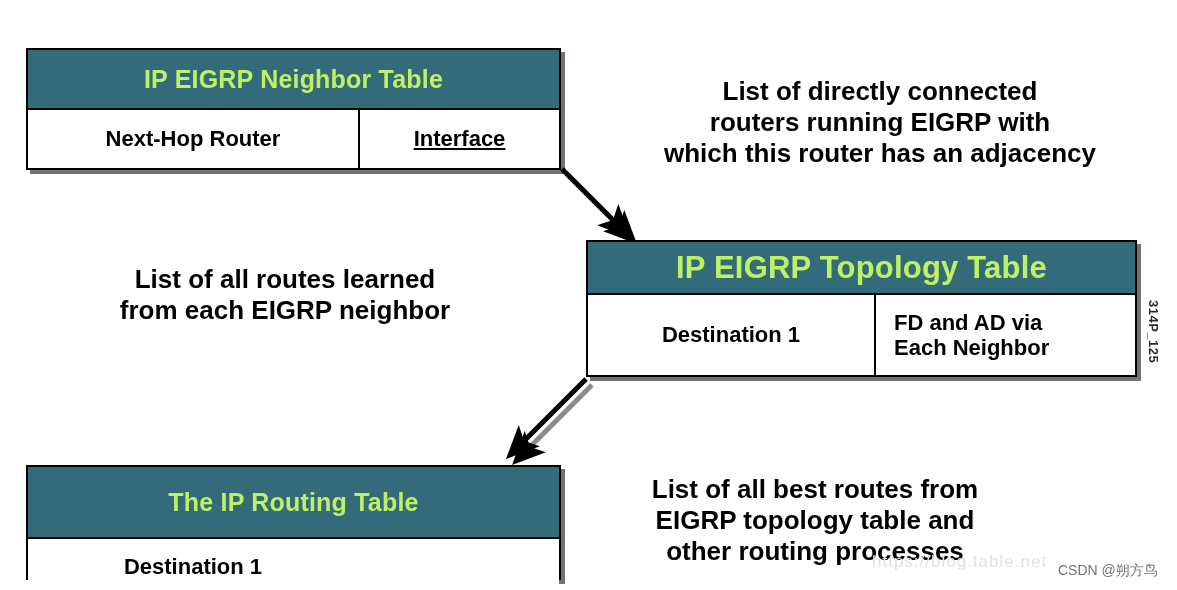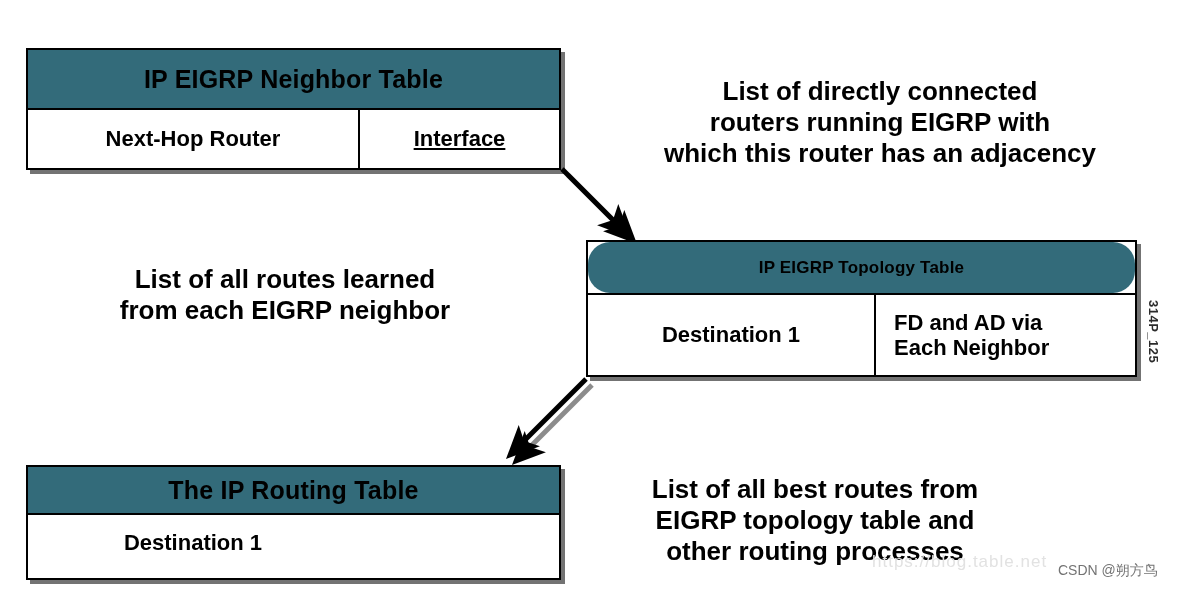--- a/index.html
+++ b/index.html
@@ -24,21 +24,21 @@
     position: absolute;
     box-sizing: border-box;
     border: 2px solid #000000;
     background: #ffffff;
     box-shadow: 4px 4px 0 rgba(0,0,0,0.55);
   }
   .table-header {
     box-sizing: border-box;
     width: 100%;
     background: #336b7a;
-    color: #000000;
+    color: #bef264;
     display: flex;
     align-items: center;
     justify-content: center;
     font-weight: bold;
     letter-spacing: 0.2px;
     text-align: center;
   }
   .table-row {
     box-sizing: border-box;
     width: 100%;
@@ -78,42 +78,41 @@
 
   
   #topology-table {
     left: 586px;
     top: 240px;
     width: 551px;
     height: 137px;
   }
   #topology-table .table-header {
     height: 51px;
-    font-size: 17px;
-    border-radius: 22px;
+    font-size: 31px;
   }
   #topology-table .table-row { height: 82px; }
   #topology-table .cell-1 { width: 286px; font-size: 22px; }
   #topology-table .cell-2 {
     width: 261px;
     font-size: 22px;
     justify-content: flex-start;
     text-align: left;
     padding-left: 18px;
   }
 
   
   #routing-table {
     left: 26px;
     top: 465px;
     width: 535px;
     height: 115px;
   }
   #routing-table .table-header {
-    height: 46px;
+    height: 70px;
     font-size: 25px;
   }
   #routing-table .table-row { height: 57px; }
   #routing-table .cell-1 { width: 330px; font-size: 22px; }
   #routing-table .cell-2 { width: 201px; font-size: 22px; }
 
   
   .note {
     position: absolute;
     color: #000000;

